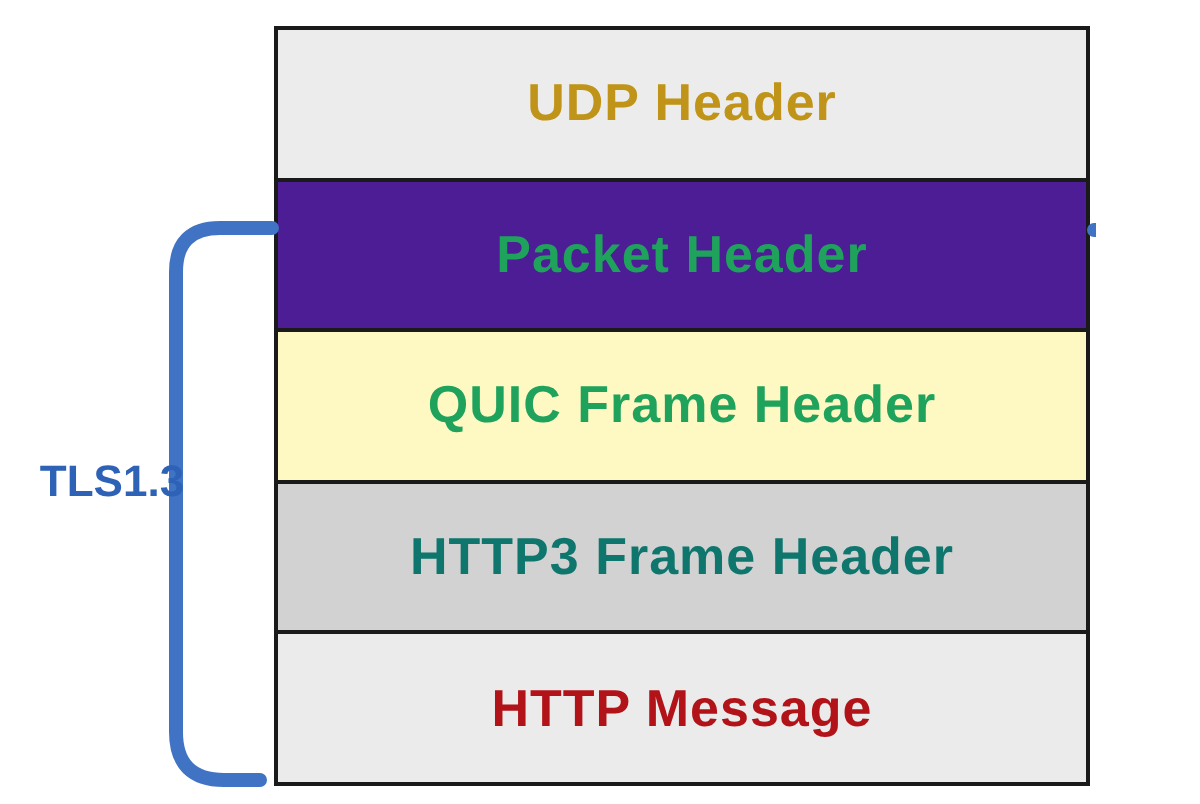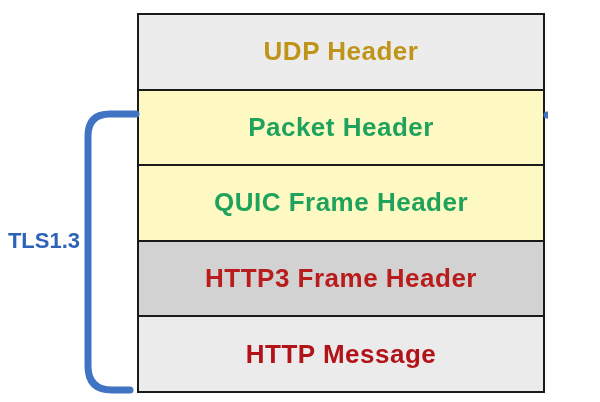--- a/index.html
+++ b/index.html
@@ -73,35 +73,35 @@
 </style>
 </head>
 <body>
 
 <div class="canvas">
 
   <div class="stack-box" style="border-color: rgb(26, 26, 26);">
     <div class="stack-row" style="background: rgb(236, 236, 236); border-color: rgb(26, 26, 26);">
       <span class="row-label" style="color: rgb(192, 148, 24);">UDP Header</span>
     </div>
-    <div class="stack-row" style="background: #fef9c3; border-color: rgb(26, 26, 26); justify-content: center;">
+    <div class="stack-row" style="background: #4c1d95; border-color: rgb(26, 26, 26); justify-content: center;">
       <span class="row-label" style="color: rgb(31, 163, 92);">Packet Header</span>
     </div>
     <div class="stack-row" style="background: #fef9c3; border-color: rgb(26, 26, 26);">
       <span class="row-label" style="color: rgb(31, 163, 92);">QUIC Frame Header</span>
     </div>
     <div class="stack-row" style="background: rgb(210, 210, 210); border-color: rgb(26, 26, 26);">
-      <span class="row-label" style="color: #b91c1c;">HTTP3 Frame Header</span>
+      <span class="row-label" style="color: #0f766e;">HTTP3 Frame Header</span>
     </div>
     <div class="stack-row" style="background: rgb(235, 235, 235); border-color: rgb(26, 26, 26);">
       <span class="row-label" style="color: rgb(177, 19, 24);">HTTP Message</span>
     </div>
   </div>
 
   <svg class="bracket-svg" viewBox="0 0 600 402">
     <path class="bracket" d="M 136 114 H 110 Q 88 114 88 136 V 366 Q 88 390 112 390 H 130" fill="none" stroke-width="7" stroke-linecap="round" stroke="#4173C4"></path>
     <path class="bracket" d="M 547 115 H 571 Q 593 115 593 137 V 371 Q 593 395 569 395 H 553" fill="none" stroke-width="7" stroke-linecap="round" stroke="#4173C4"></path>
   </svg>
 
-  <div class="tls-label" style="color: rgb(45, 98, 183);">TLS1.3</div>
+  <div class="tls-label" style="color: rgb(45, 98, 183); padding-left: 12px;">TLS1.3</div>
 
 
 </div>
 
 </body></html>

